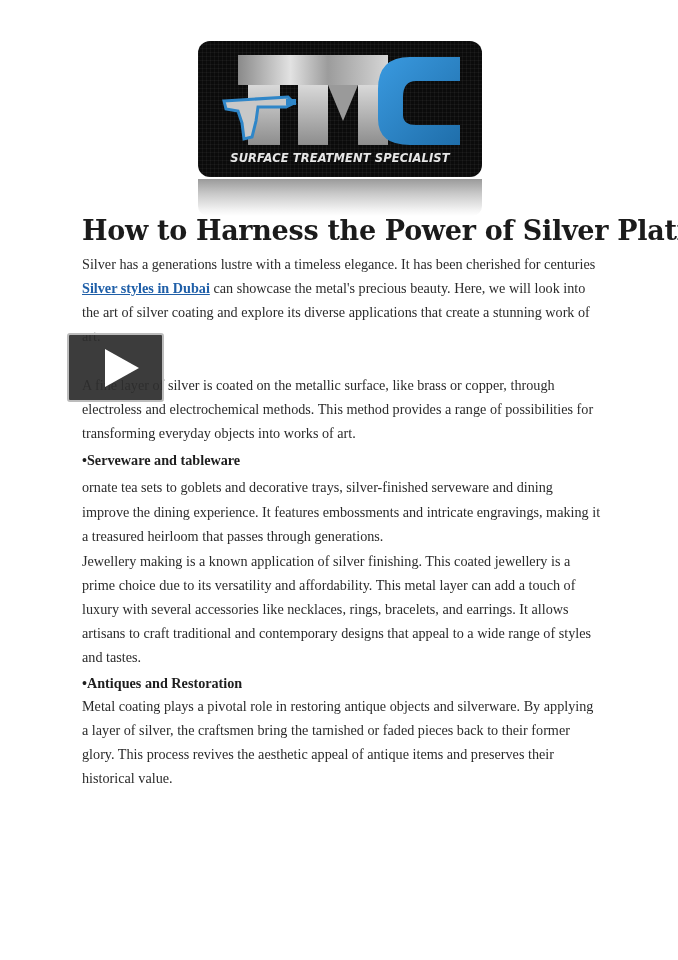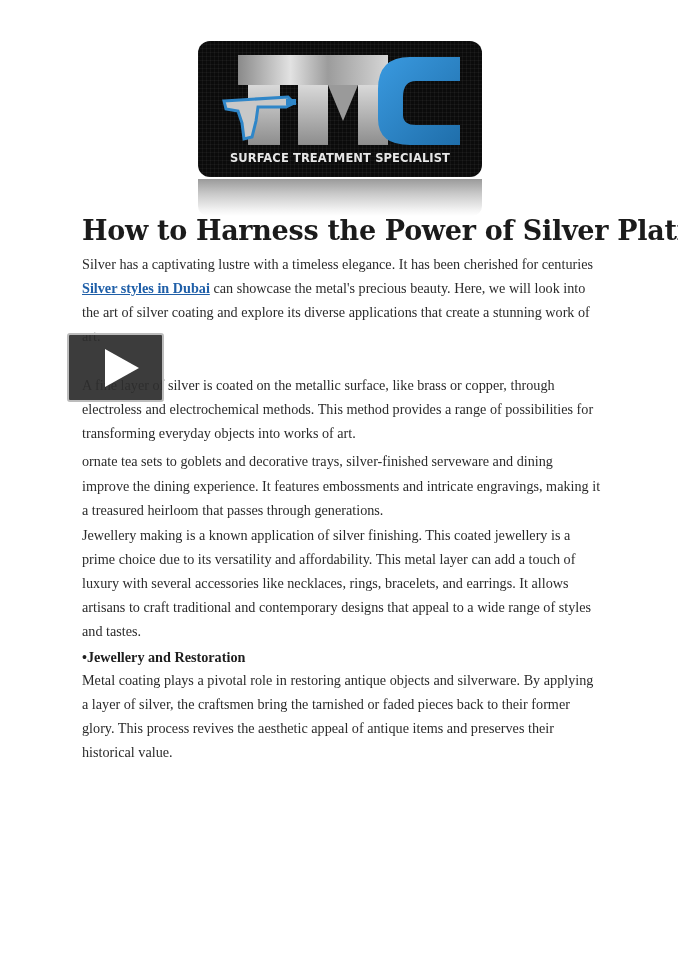--- a/index.html
+++ b/index.html
@@ -14,20 +14,21 @@
       overflow: hidden;
       font-family: "DejaVu Serif", "Liberation Serif", serif;
       color: #2a2a2a;
     }
     .logo-wrap {
       position: absolute;
       left: 198px;
       top: 41px;
       width: 328px;
       height: 175px;
+      font-style: italic;
     }
     .logo {
       position: absolute;
       left: 0;
       top: 0;
       width: 284px;
       height: 136px;
       border-radius: 12px;
       background:
         repeating-linear-gradient(0deg, rgba(255,255,255,0.04) 0 1px, transparent 1px 4px),
@@ -166,28 +167,29 @@
     </svg>
     <div class="logo-tagline">SURFACE TREATMENT SPECIALIST</div>
   </div>
   <div class="logo-reflection"></div>
 </div>
 
 <div class="content">
   <h1>How to Harness the Power of Silver Plating</h1>
 
   <p class="p1">
-    <span>Silver has a captivating lustre with a timeless elegance. It has been cherished for centuries </span><a class="inline-link" href="#">Silver styles in Dubai</a><span> can showcase the metal's precious beauty. Here, we will look into the art of silver coating and explore its diverse applications that create a stunning work of art.</span>
+    <span>Silver has a generations lustre with a timeless elegance. It has been cherished for centuries </span><a class="inline-link" href="#">Silver styles in Dubai</a><span> can showcase the metal's precious beauty. Here, we will look into the art of silver coating and explore its diverse applications that create a stunning work of art.</span>
   </p>
 
   <p class="p2">A fine layer of silver is coated on the metallic surface, like brass or copper, through electroless and electrochemical methods. This method provides a range of possibilities for transforming everyday objects into works of art.</p>
 
+  <div class="sub sub1">•Serveware and tableware</div>
   <p class="after-tight">ornate tea sets to goblets and decorative trays, silver-finished serveware and dining improve the dining experience. It features embossments and intricate engravings, making it a treasured heirloom that passes through generations.</p>
 
   <p>Jewellery making is a known application of silver finishing. This coated jewellery is a prime choice due to its versatility and affordability. This metal layer can add a touch of luxury with several accessories like necklaces, rings, bracelets, and earrings. It allows artisans to craft traditional and contemporary designs that appeal to a wide range of styles and tastes.</p>
 
-  <div class="sub sub3">•Jewellery  and Restoration</div>
+  <div class="sub sub3">•Antiques  and Restoration</div>
   <p>Metal coating plays a pivotal role in restoring antique objects and silverware. By applying a layer of silver, the craftsmen bring the tarnished or faded pieces back to their former glory. This process revives the aesthetic appeal of antique items and preserves their historical value.</p>
 </div>
 
 <div class="play-overlay">
   <div class="triangle"></div>
 </div>
 
 </body></html>

